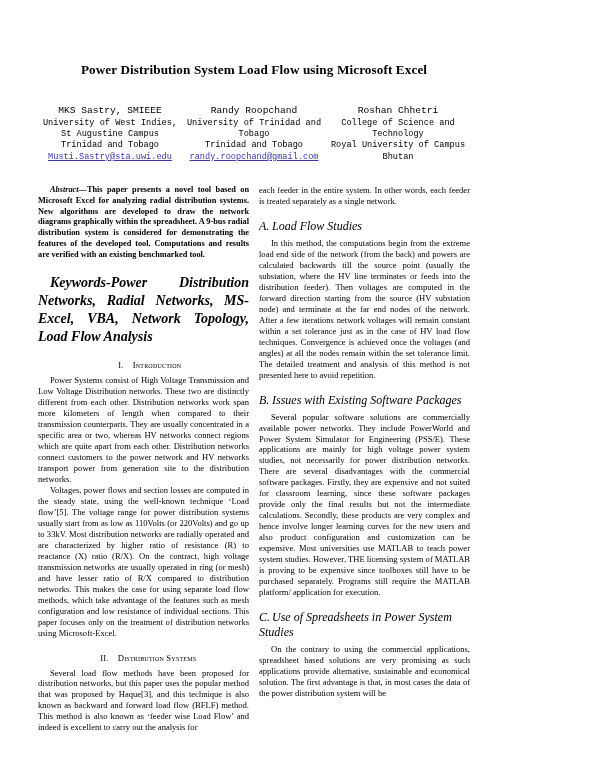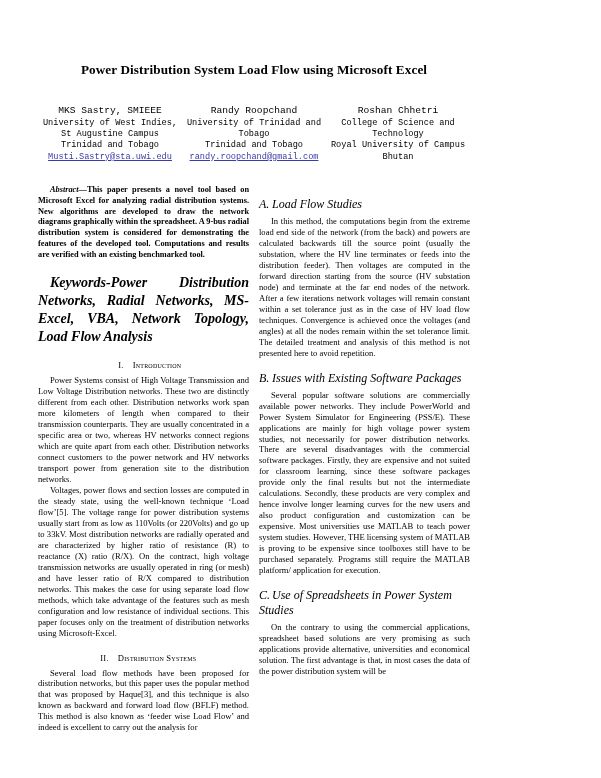--- a/index.html
+++ b/index.html
@@ -172,30 +172,31 @@
       <p>Voltages, power flows and section losses are computed in the steady state, using the well-known technique ‘Load flow’[5].    The voltage range for power distribution systems usually start from as low as 110Volts (or 220Volts) and go up to 33kV.  Most distribution networks are radially operated and are characterized by higher ratio of resistance (R) to reactance (X) ratio (R/X).   On the contract, high voltage transmission networks are usually operated in ring (or mesh) and have lesser ratio of R/X compared to distribution networks.  This makes the case for using separate load flow methods, which take advantage of the features such as mesh configuration and low resistance of individual sections.    This paper focuses only on the treatment of distribution networks using Microsoft-Excel.</p>
 
       <div class="sec-head"><span class="numeral">II.</span><span class="caps">Distribution Systems</span></div>
 
       <p>Several load flow methods have been proposed for distribution networks, but this paper uses the popular method that was proposed by Haque[3], and this technique is also known as backward and forward load flow (BFLF) method.  This method is also known as ‘feeder wise Load Flow’ and indeed is excellent to carry out the analysis for</p>
 
     </div>
 
     <div class="col">
 
+      <p class="noindent">each feeder in the entire system.   In other words, each feeder is treated separately as a single network.</p>
 
       <div class="sub-head"><span class="letter">A.</span><span>Load Flow Studies</span></div>
 
       <p>In this method, the computations begin from the extreme load end side of the network (from the back) and powers are calculated backwards till the source point (usually the substation, where the HV line terminates or feeds into the distribution feeder).   Then voltages are computed in the forward direction starting from the source (HV substation node) and terminate at the far end nodes of the network.  After a few iterations network voltages will remain constant within a set tolerance just as in the case of HV load flow techniques.  Convergence is achieved once the voltages (and angles) at all the nodes remain within the set tolerance limit.  The detailed treatment and analysis of this method is not presented here to avoid repetition.</p>
 
       <div class="sub-head"><span class="letter">B.</span><span>Issues with Existing Software Packages</span></div>
 
       <p>Several popular software solutions are commercially available power networks. They include PowerWorld  and Power System Simulator for Engineering (PSS/E).  These applications are mainly for high voltage power system studies, not necessarily for power distribution networks. There are several disadvantages with the commercial software packages.  Firstly, they are expensive and not suited for classroom learning, since these software packages provide only the final results but not the intermediate calculations.   Secondly, these products are very complex and hence involve longer learning curves for the new users and also product configuration and customization can be expensive.  Most universities use MATLAB to teach power system studies.  However, THE licensing system of MATLAB is proving to be expensive since toolboxes still have to be purchased separately. Programs still require the MATLAB platform/ application for execution.</p>
 
       <div class="sub-head"><span class="letter">C.</span><span>Use of Spreadsheets in Power System Studies</span></div>
 
-      <p>On the contrary to using the commercial applications, spreadsheet based solutions are very promising as such applications provide alternative, universities and economical solution. The first advantage is that, in most cases the data of the power distribution system will be</p>
+      <p>On the contrary to using the commercial applications, spreadsheet based solutions are very promising as such applications provide alternative, sustainable and economical solution. The first advantage is that, in most cases the data of the power distribution system will be</p>
 
     </div>
 
   </div>
 
 </div>
 
 </body></html>

